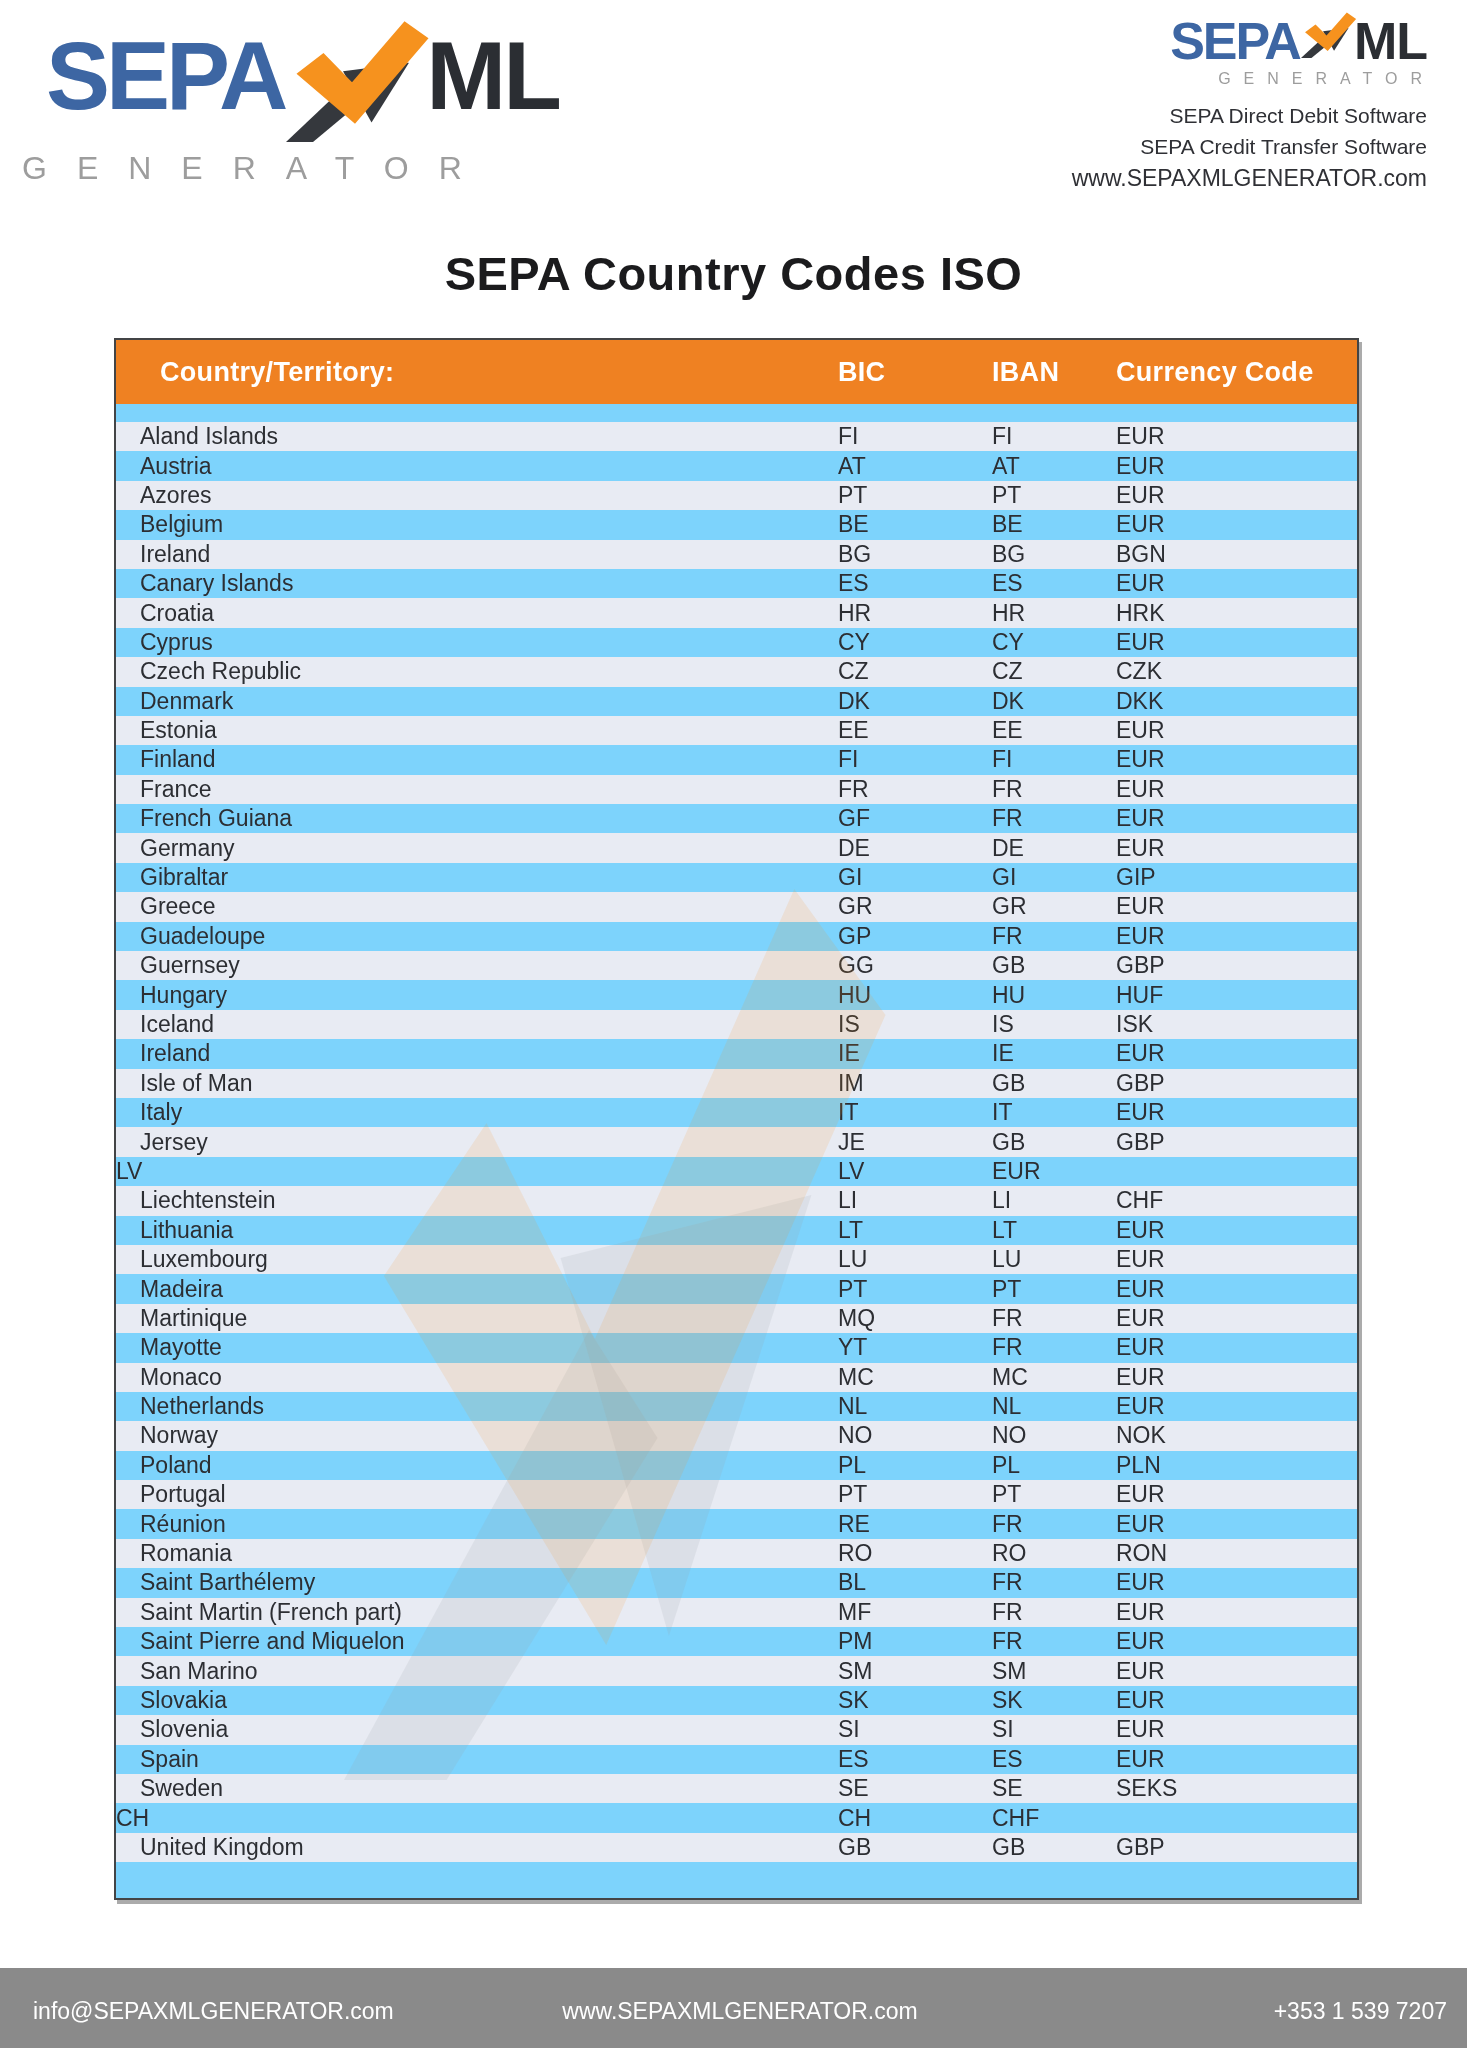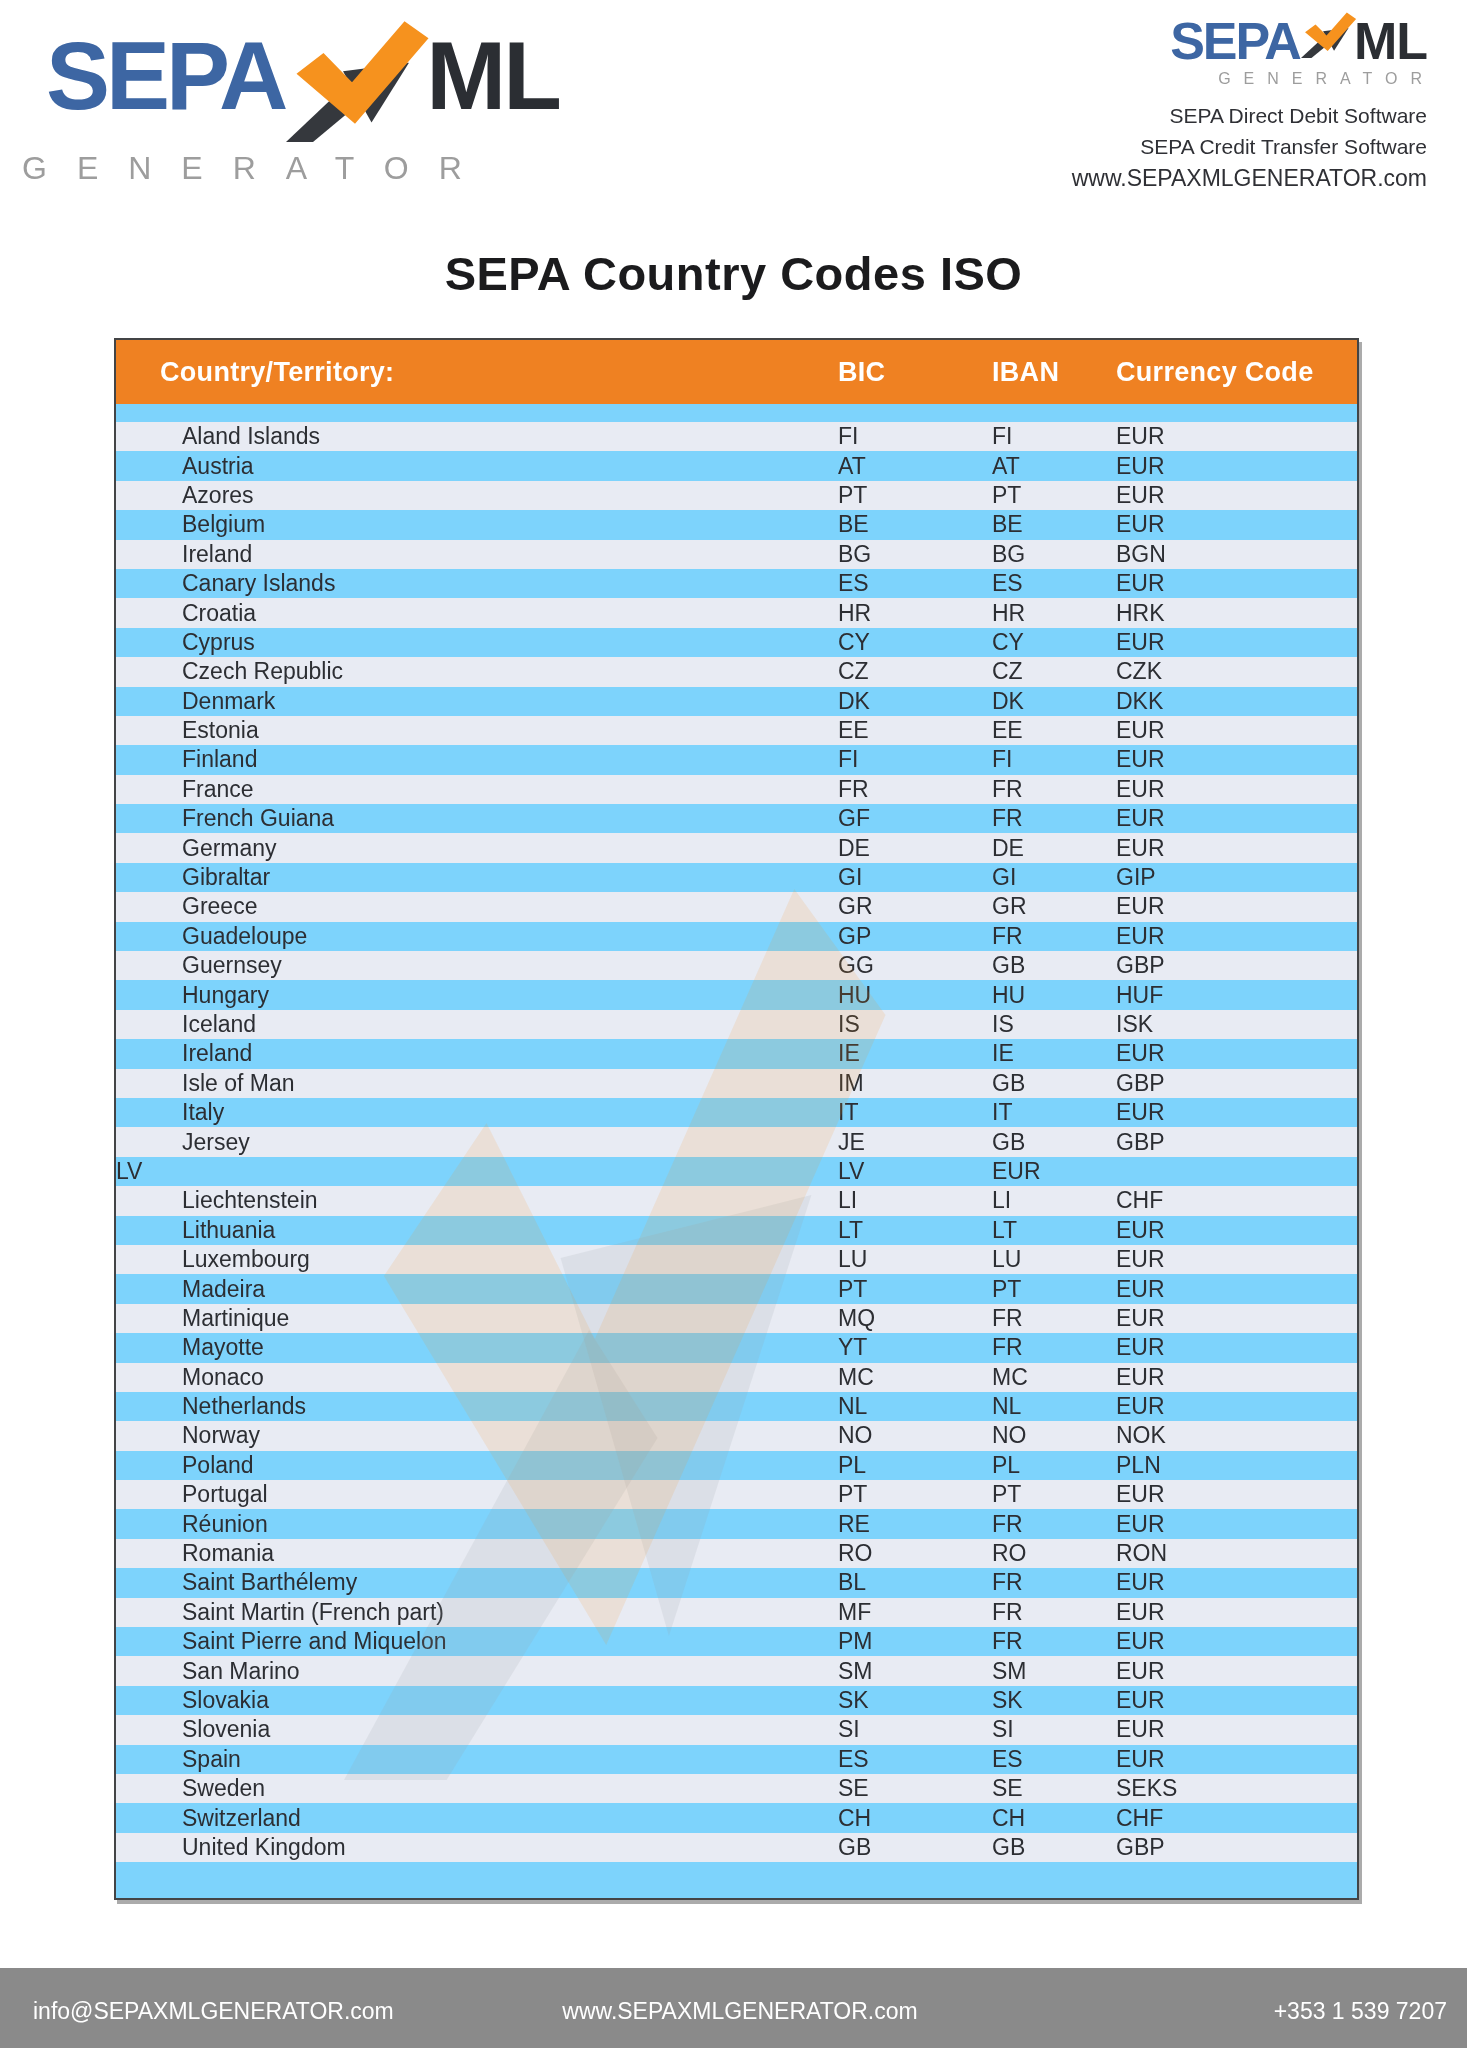--- a/index.html
+++ b/index.html
@@ -39,21 +39,21 @@
 
   
   .table-wrap{position:absolute;left:114px;top:338px;width:1245px;height:1562px;
               background:#7dd3fc;border:2px solid #434446;box-shadow:3px 4px 0 #ABABAB;}
   .grid{display:grid;grid-template-columns:722px 154px 124px 1fr;align-items:center;}
   .thead{height:64px;background:var(--orange);color:#fff;font-size:27px;font-weight:600;letter-spacing:0.3px;}
   .thead .cell-first{padding-left:44px;}
   .tbody{padding-top:18px;position:relative;z-index:0;}
   .trow{height:29.4px;font-size:23px;color:var(--ink);}
   .trow.striped{background:var(--stripe);}
-  .trow .cell-first{padding-left:66px;}
+  .trow .cell-first{padding-left:24px;}
   .cell{white-space:nowrap;overflow:visible;}
 
   
   .watermark{position:absolute;left:228px;top:540px;width:570px;height:900px;z-index:2;pointer-events:none;}
   .watermark .wm-orange{fill:#F6921E;fill-opacity:0.13;}
   .watermark .wm-gray{fill:#9AA0AA;fill-opacity:0.16;}
 
   
   .footer{position:absolute;left:0;bottom:0;width:100%;height:80px;background:var(--footer);
           display:flex;align-items:center;color:#fff;font-size:23px;padding:6px 20px 0 33px;}
@@ -432,21 +432,20 @@
   </div>
 
   <div class="grid trow striped">
     <div class="cell cell-first c-country">Sweden</div>
     <div class="cell c-bic">SE</div>
     <div class="cell c-iban">SE</div>
     <div class="cell c-cur">SEKS</div>
   </div>
 
   <div class="grid trow">
-    <div class="cell cell-first c-country">Switzerland</div>
     <div class="cell c-bic">CH</div>
     <div class="cell c-iban">CH</div>
     <div class="cell c-cur">CHF</div>
   </div>
 
   <div class="grid trow striped">
     <div class="cell cell-first c-country">United Kingdom</div>
     <div class="cell c-bic">GB</div>
     <div class="cell c-iban">GB</div>
     <div class="cell c-cur">GBP</div>

